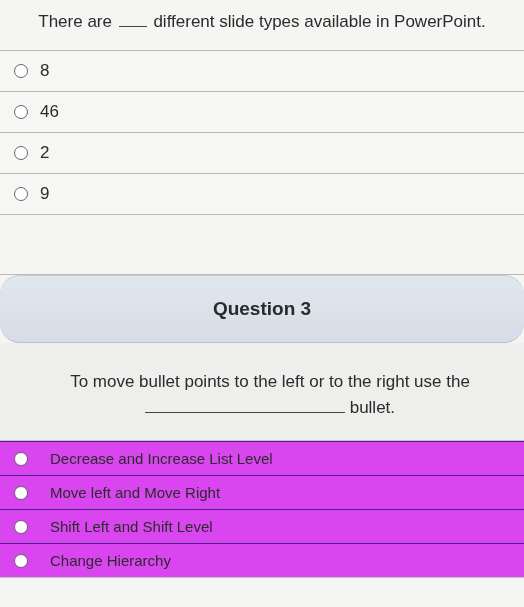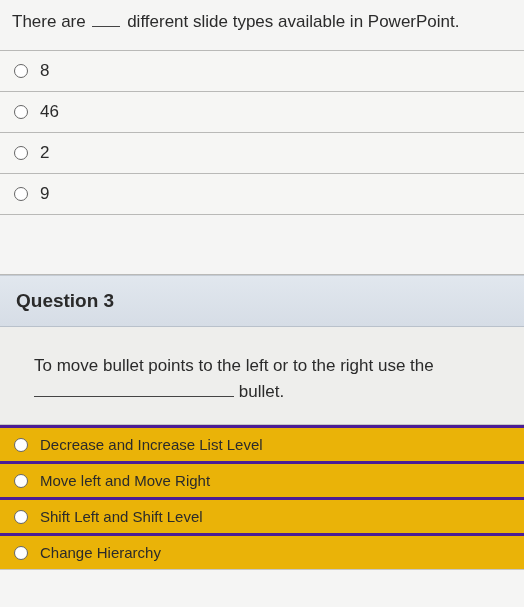--- a/index.html
+++ b/index.html
@@ -1,15 +1,15 @@
 <!DOCTYPE html>
 <html><head>
 <meta charset="utf-8">
 <style>
-  * { box-sizing: border-box; margin: 0; padding: 0; }
+  * { box-sizing: border-box; margin: 0; padding: 0; text-align: center; }
   body {
     font-family: Arial, Helvetica, sans-serif;
     background: #f5f5f4;
     width: 524px;
     color: #333;
   }
   .question-stem {
     padding: 10px 12px 18px 12px;
     font-size: 17px;
     color: #2b2b2b;
@@ -60,36 +60,38 @@
   .option-row.small .option-label { font-size: 15px; }
   .q3-gap {
     height: 60px;
     background: #f5f5f4;
     border-bottom: 1px solid #b9b9b7;
   }
   .q3-header {
     background: linear-gradient(#e1e7ee, #d6dde6);
     border-top: 1px solid #c4cbd3;
     border-bottom: 1px solid #b9c1cb;
-    padding: 14px 16px;
+    padding: 22px 16px;
     font-size: 19px;
     font-weight: bold;
     color: #2a2a2a;
+    border-radius: 20px;
   }
   .q3-stem-wrap {
     padding: 26px 18px 20px 34px;
     font-size: 17px;
     line-height: 1.5;
     color: #2b2b2b;
     background: #eeeeec;
   }
   .q3-options .option-row {
-    background: #eab308;
-    border-top: 3px solid #4c1d95;
+    background: #d946ef;
+    border-top: 1px solid #4c1d95;
     border-bottom: none;
+    gap: 10px;
   }
   .q3-options {
     border-top: 1px solid #c7c7c4;
     border-bottom: 1px solid #c7c7c4;
   }
 </style>
 </head>
 <body>
 
 <div class="question-stem">

